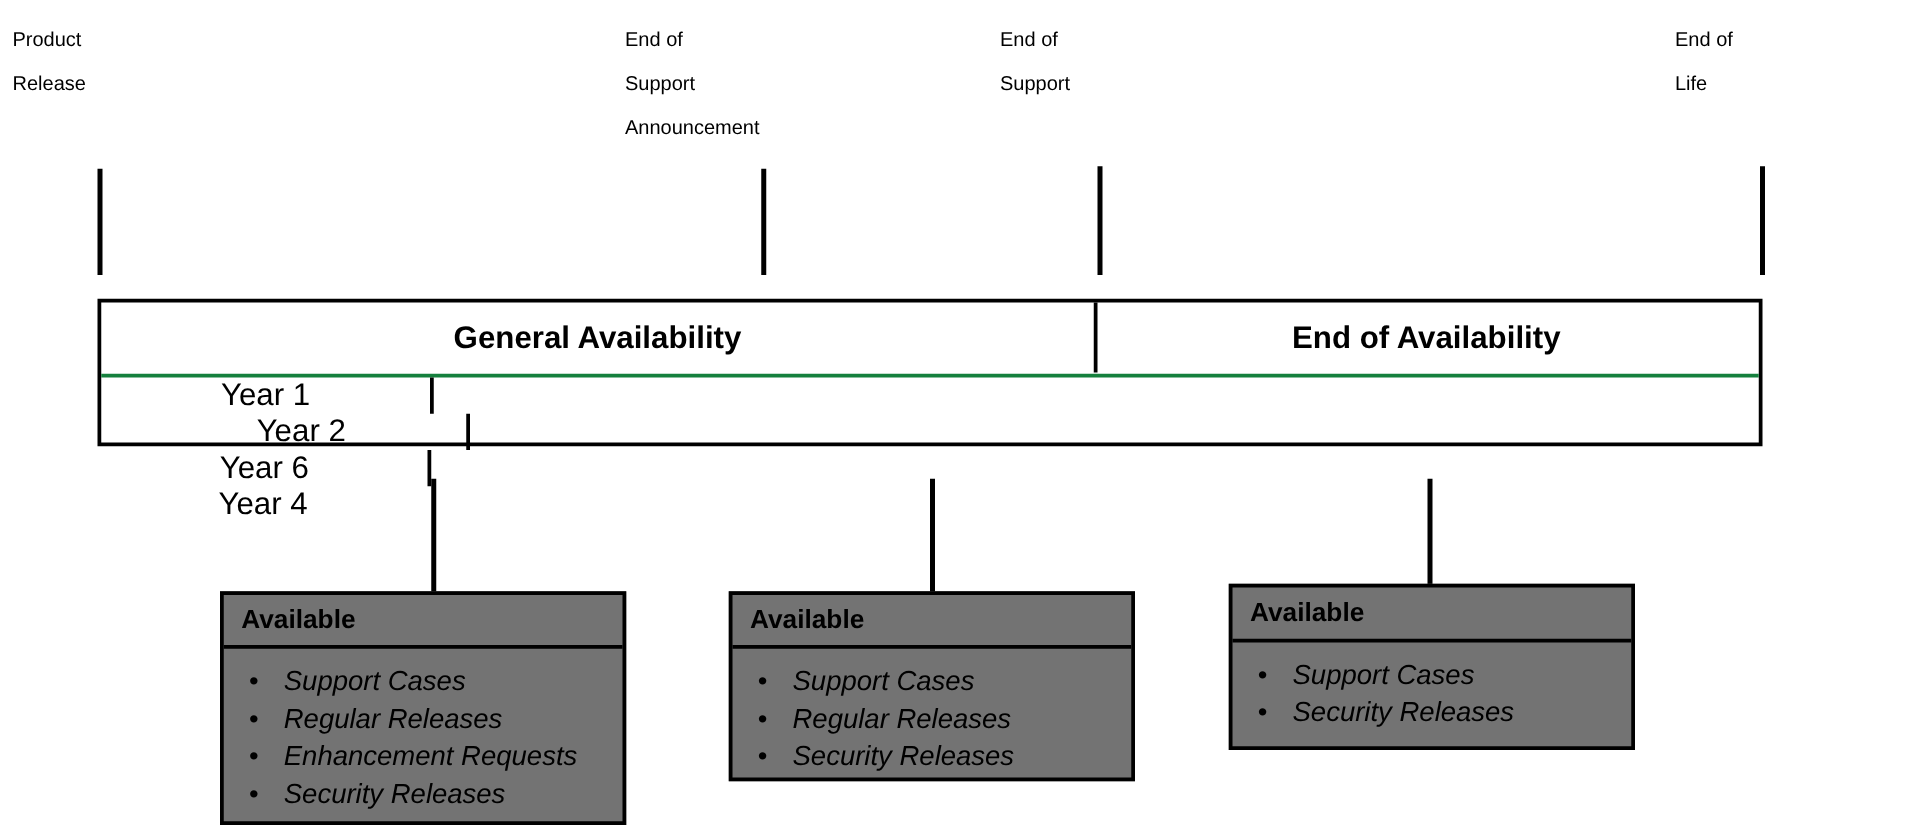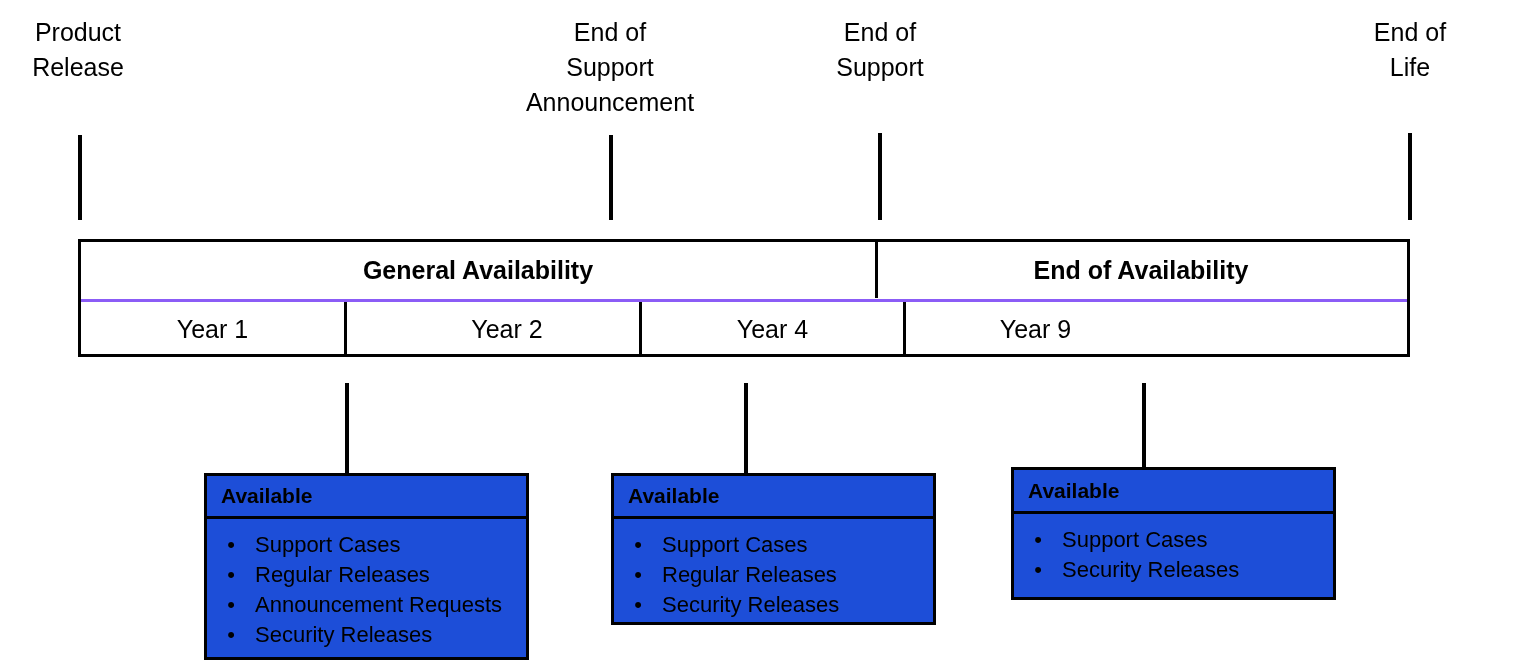--- a/index.html
+++ b/index.html
@@ -13,25 +13,25 @@
     height: 662px;
     background: #ffffff;
     font-family: "Liberation Sans", sans-serif;
     color: #000000;
     overflow: hidden;
   }
 
   
   .milestone-label {
     position: absolute;
-    text-align: center;
-    font-size: 25px;
+    font-size: 16px;
     line-height: 35px;
     color: #000000;
     white-space: pre-line;
+    margin-left: 10px;
   }
 
   
   .tick {
     position: absolute;
     width: 4px;
     background: #000000;
   }
 
   
@@ -65,22 +65,23 @@
   .phase-cell.with-divider {
     border-right: 3px solid #000000;
   }
   .year-row {
     position: absolute;
     left: 0;
     top: 57px;
     width: 100%;
     height: 55px;
     display: flex;
-    border-top: 3px solid #8b5cf6;
+    border-top: 3px solid #15803d;
     box-sizing: content-box;
+    flex-direction: column;
   }
   .year-cell {
     display: flex;
     align-items: center;
     justify-content: center;
     font-size: 25px;
     font-weight: normal;
     box-sizing: border-box;
     height: 100%;
   }
@@ -93,22 +94,21 @@
     position: absolute;
     width: 4px;
     background: #000000;
   }
 
   
   .detail-box {
     position: absolute;
     box-sizing: border-box;
     border: 3px solid #000000;
-    background: #1d4ed8;
-    margin-left: 28px;
+    background: #737373;
   }
   .detail-box-header {
     box-sizing: border-box;
     border-bottom: 3px solid #000000;
     font-size: 21px;
     font-weight: bold;
     display: flex;
     align-items: center;
     padding-left: 14px;
   }
@@ -124,20 +124,21 @@
   }
   .detail-bullet {
     width: 48px;
     text-align: center;
     font-size: 22px;
     line-height: 30px;
     flex: 0 0 auto;
   }
   .detail-text {
     flex: 0 0 auto;
+    font-style: italic;
   }
 </style>
 </head>
 <body>
 
 <div id="canvas">
 
   <div class="milestone-label" style="left:0px; top:15px; width:156px;">Product
 Release</div>
 
@@ -159,22 +160,22 @@
   <div id="phase-table">
 
     <div class="phase-row">
       <div class="phase-cell with-divider" style="width:797px;">General Availability</div>
       <div class="phase-cell" style="width:526px;">End of Availability</div>
     </div>
 
     <div class="year-row">
       <div class="year-cell with-divider" style="width:266px;">Year 1</div>
       <div class="year-cell with-divider" style="width:267px;margin-left:28px;">Year 2</div>
-      <div class="year-cell with-divider" style="width:264px;">Year 4</div>
-      <div class="year-cell" style="width:259px;">Year 9</div>
+      <div class="year-cell with-divider" style="width:264px;">Year 6</div>
+      <div class="year-cell" style="width:259px;">Year 4</div>
     </div>
 
   </div>
 
   <div class="connector" style="left:345px; top:383px; height:92px;"></div>
   <div class="connector" style="left:744px; top:383px; height:92px;"></div>
   <div class="connector" style="left:1142px; top:383px; height:86px;"></div>
 
   <div class="detail-box" style="left:176px; top:473px; width:325px; height:187px;">
     <div class="detail-box-header" style="height:43px;">Available</div>
@@ -182,21 +183,21 @@
       <div class="detail-item">
         <span class="detail-bullet">•</span>
         <span class="detail-text">Support Cases</span>
       </div>
       <div class="detail-item">
         <span class="detail-bullet">•</span>
         <span class="detail-text">Regular Releases</span>
       </div>
       <div class="detail-item">
         <span class="detail-bullet">•</span>
-        <span class="detail-text">Announcement Requests</span>
+        <span class="detail-text">Enhancement Requests</span>
       </div>
       <div class="detail-item">
         <span class="detail-bullet">•</span>
         <span class="detail-text">Security Releases</span>
       </div>
     </div>
   </div>
 
   <div class="detail-box" style="left:583px; top:473px; width:325px; height:152px;">
     <div class="detail-box-header" style="height:43px;">Available</div>

